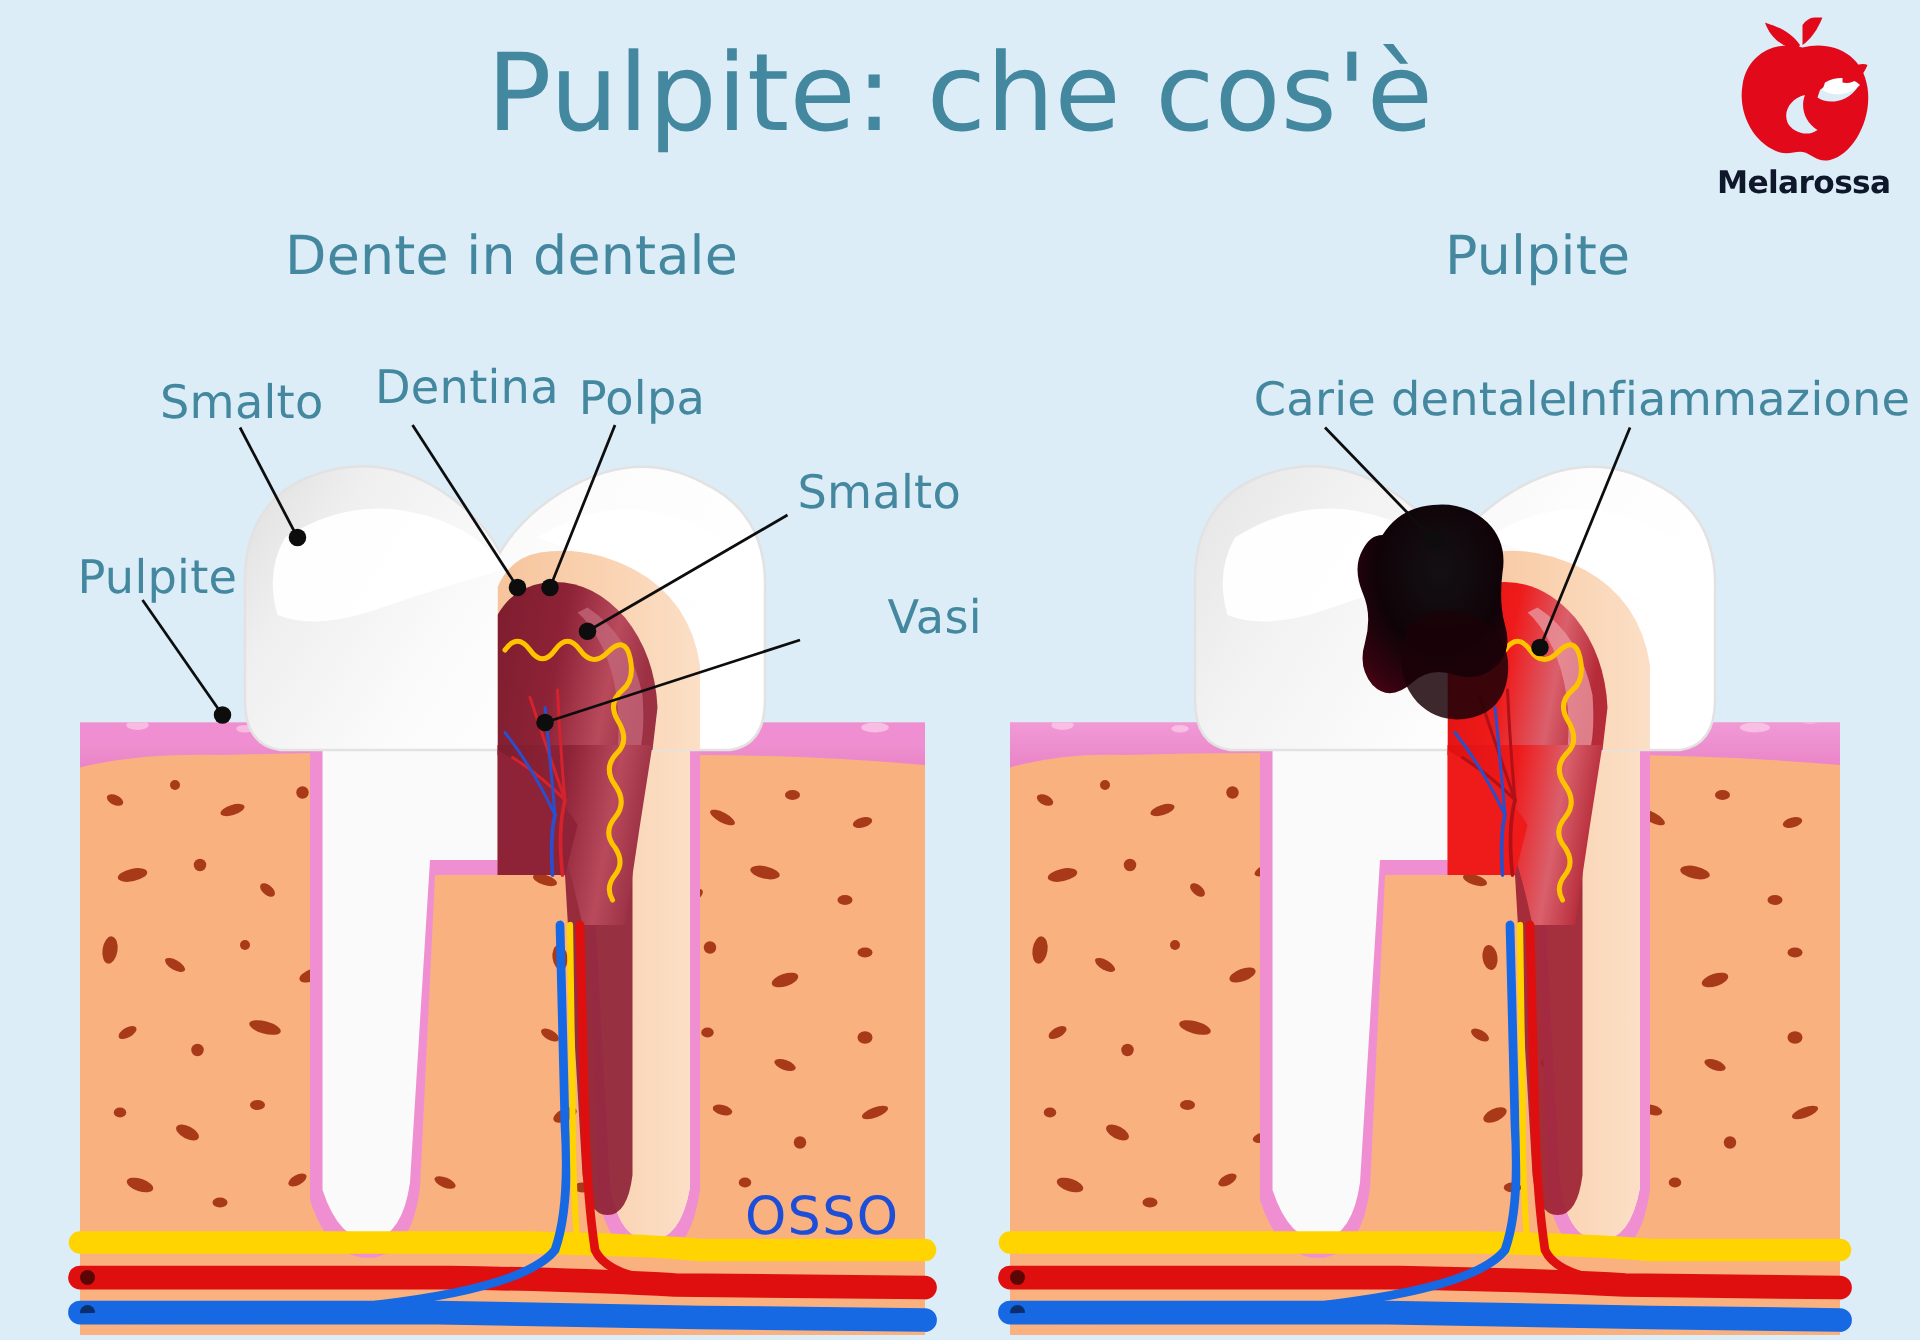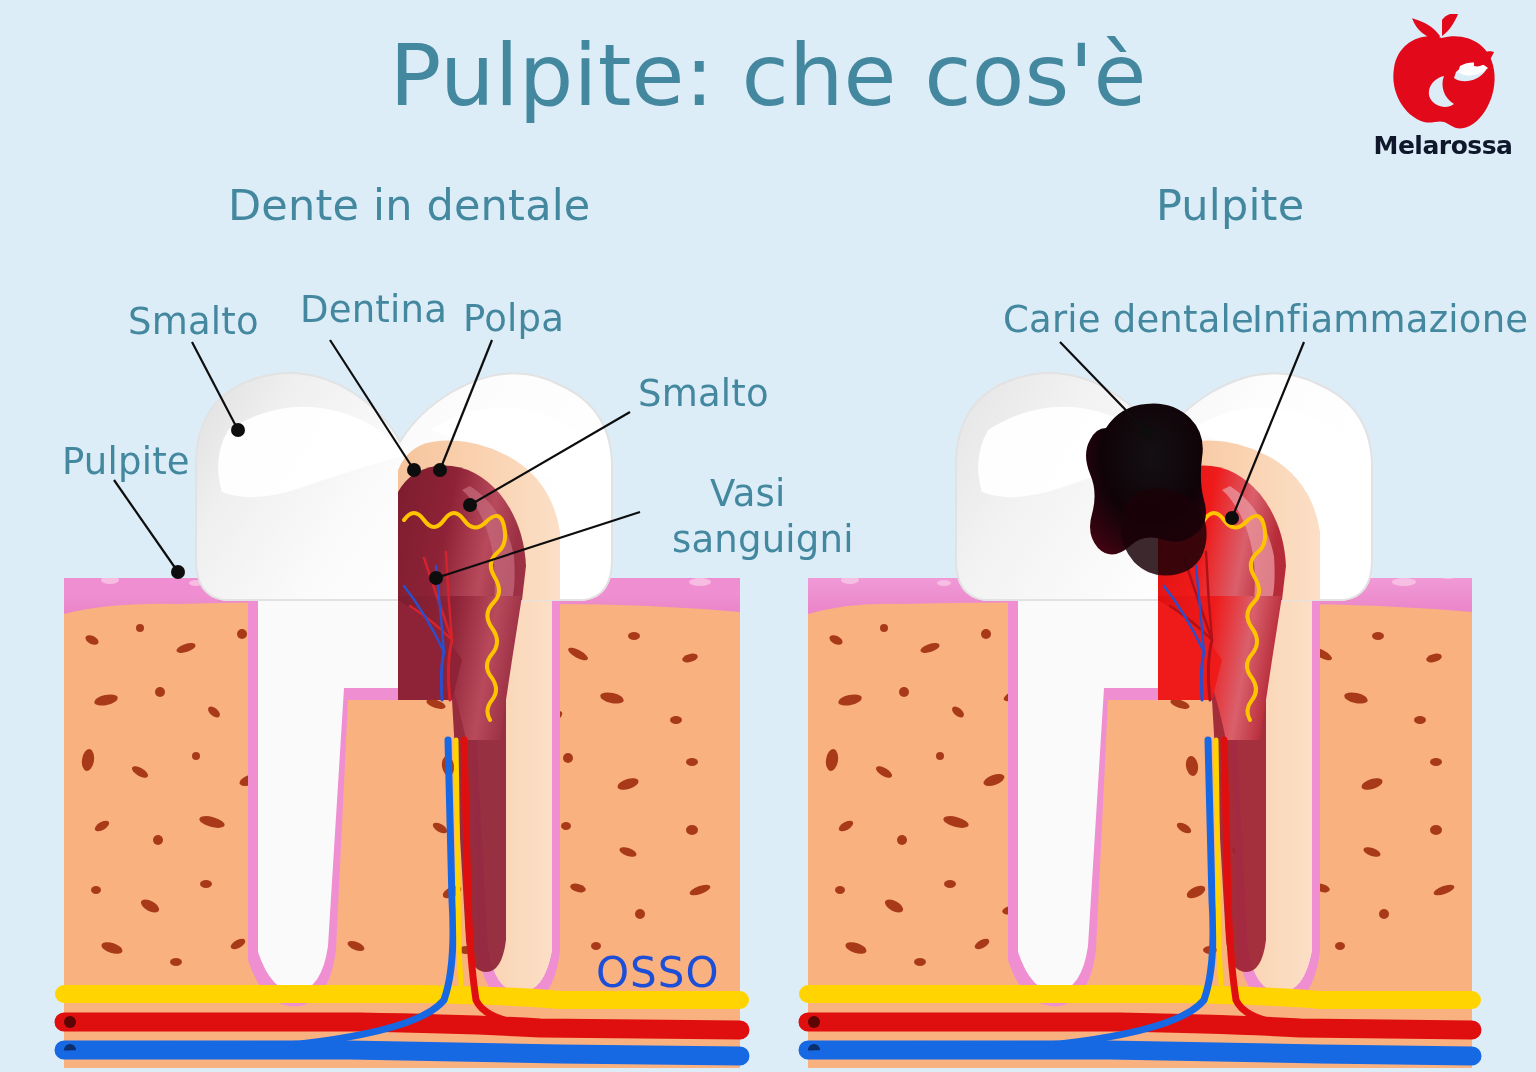--- a/index.html
+++ b/index.html
@@ -411,19 +411,18 @@
 
   <div class="lbl panelTitle" style="left:228px;top:180px">Dente in dentale</div>
   <div class="lbl panelTitle" style="left:1156px;top:180px">Pulpite</div>
 
   <div class="lbl anno" style="left:128px;top:300px">Smalto</div>
   <div class="lbl anno" style="left:300px;top:288px">Dentina</div>
   <div class="lbl anno" style="left:463px;top:297px">Polpa</div>
   <div class="lbl anno" style="left:638px;top:372px">Smalto</div>
   <div class="lbl anno" style="left:62px;top:440px">Pulpite</div>
   <div class="lbl anno" style="left:710px;top:472px">Vasi</div>
-  <div class="lbl anno" style="left:672px;top:518px">sanguigni</div>
 
   <div class="lbl anno" style="left:1003px;top:298px">Carie dentale</div>
   <div class="lbl anno" style="left:1252px;top:298px">Infiammazione</div>
 
   <div id="osso">OSSO</div>
 </div>
 
 </body></html>

